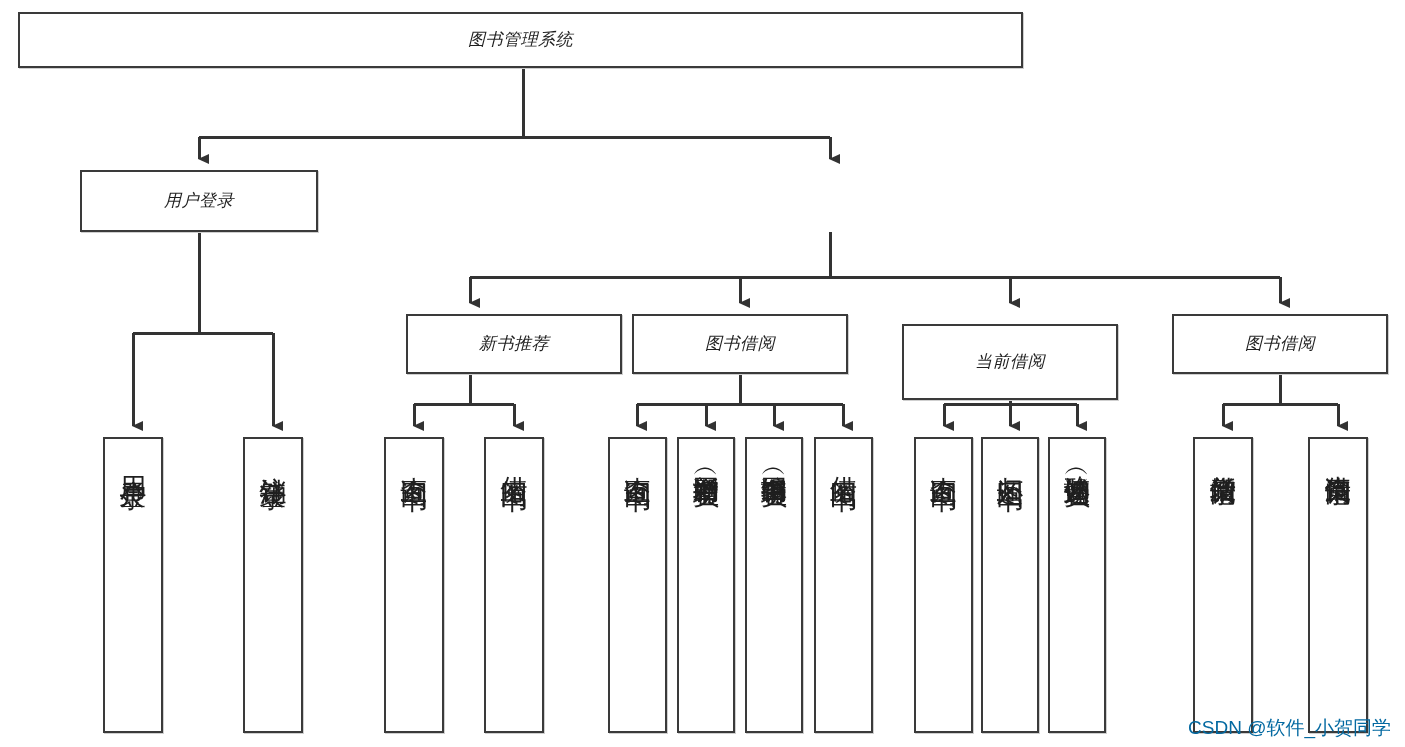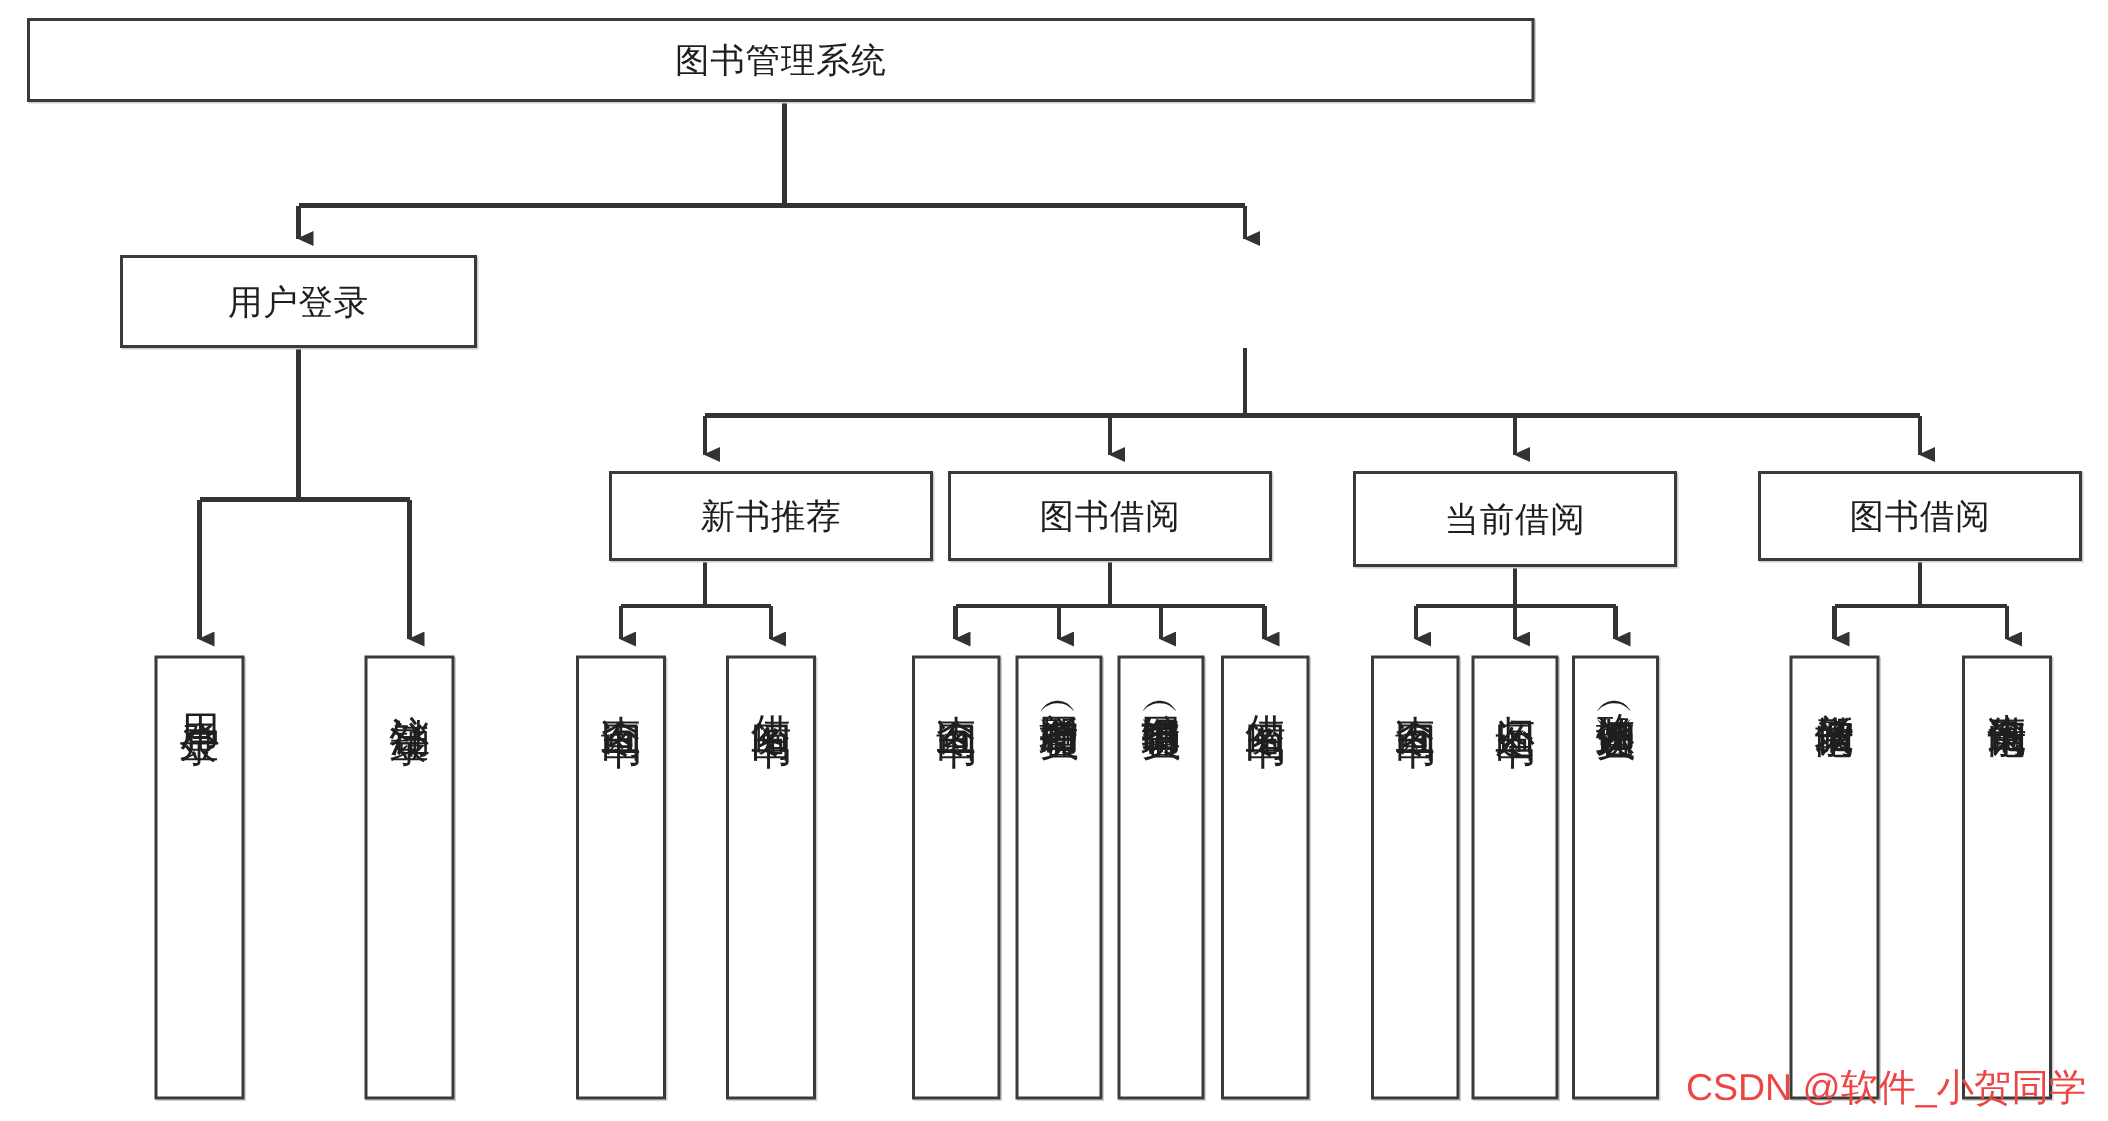--- a/index.html
+++ b/index.html
@@ -35,22 +35,23 @@
     justify-content: center;
     box-shadow: 1px 1px 0 #cfcfcf;
   }
   .node-label {
     display: block;
     text-align: center;
     line-height: 1.05;
     white-space: nowrap;
   }
   .h-node .node-label {
-    font-size: 23px;
+    font-size: 17px;
     letter-spacing: 0.5px;
+    font-style: italic;
   }
   .v-node {
     align-items: flex-start;
     justify-content: center;
     padding-top: 16px;
   }
   .v-node .node-label {
     writing-mode: vertical-rl;
     text-orientation: upright;
     font-size: 27px;
@@ -59,22 +60,22 @@
     white-space: nowrap;
   }
   .v-node.tall-text .node-label {
     font-size: 26px;
     letter-spacing: 1px;
   }
   #watermark {
     position: absolute;
     right: 14px;
     bottom: 6px;
-    font-size: 25px;
-    color: #ef4444;
+    font-size: 19px;
+    color: #0369a1;
     white-space: nowrap;
     pointer-events: none;
   }
 </style>
 </head>
 <body>
 
 <div id="canvas">
 
   <svg id="wires" viewBox="0 0 1405 747" xmlns="http://www.w3.org/2000/svg">
@@ -134,21 +135,21 @@
   <div class="node h-node" style="left:80px; top:170px; width:238px; height:62px;">
     <span class="node-label">用户登录</span>
   </div>
 
   <div class="node h-node" style="left:362px; top:314px; width:216px; height:60px;margin-left:44px;">
     <span class="node-label">新书推荐</span>
   </div>
   <div class="node h-node" style="left:632px; top:314px; width:216px; height:60px;">
     <span class="node-label">图书借阅</span>
   </div>
-  <div class="node h-node" style="left:902px; top:314px; width:216px; height:64px;">
+  <div class="node h-node" style="left:902px; top:324px; width:216px; height:76px;">
     <span class="node-label">当前借阅</span>
   </div>
   <div class="node h-node" style="left:1172px; top:314px; width:216px; height:60px;">
     <span class="node-label">图书借阅</span>
   </div>
 
   <div class="node v-node" style="left:103px; top:437px; width:60px; height:296px;">
     <span class="node-label">用户登录</span>
   </div>
   <div class="node v-node" style="left:243px; top:437px; width:60px; height:296px;">

